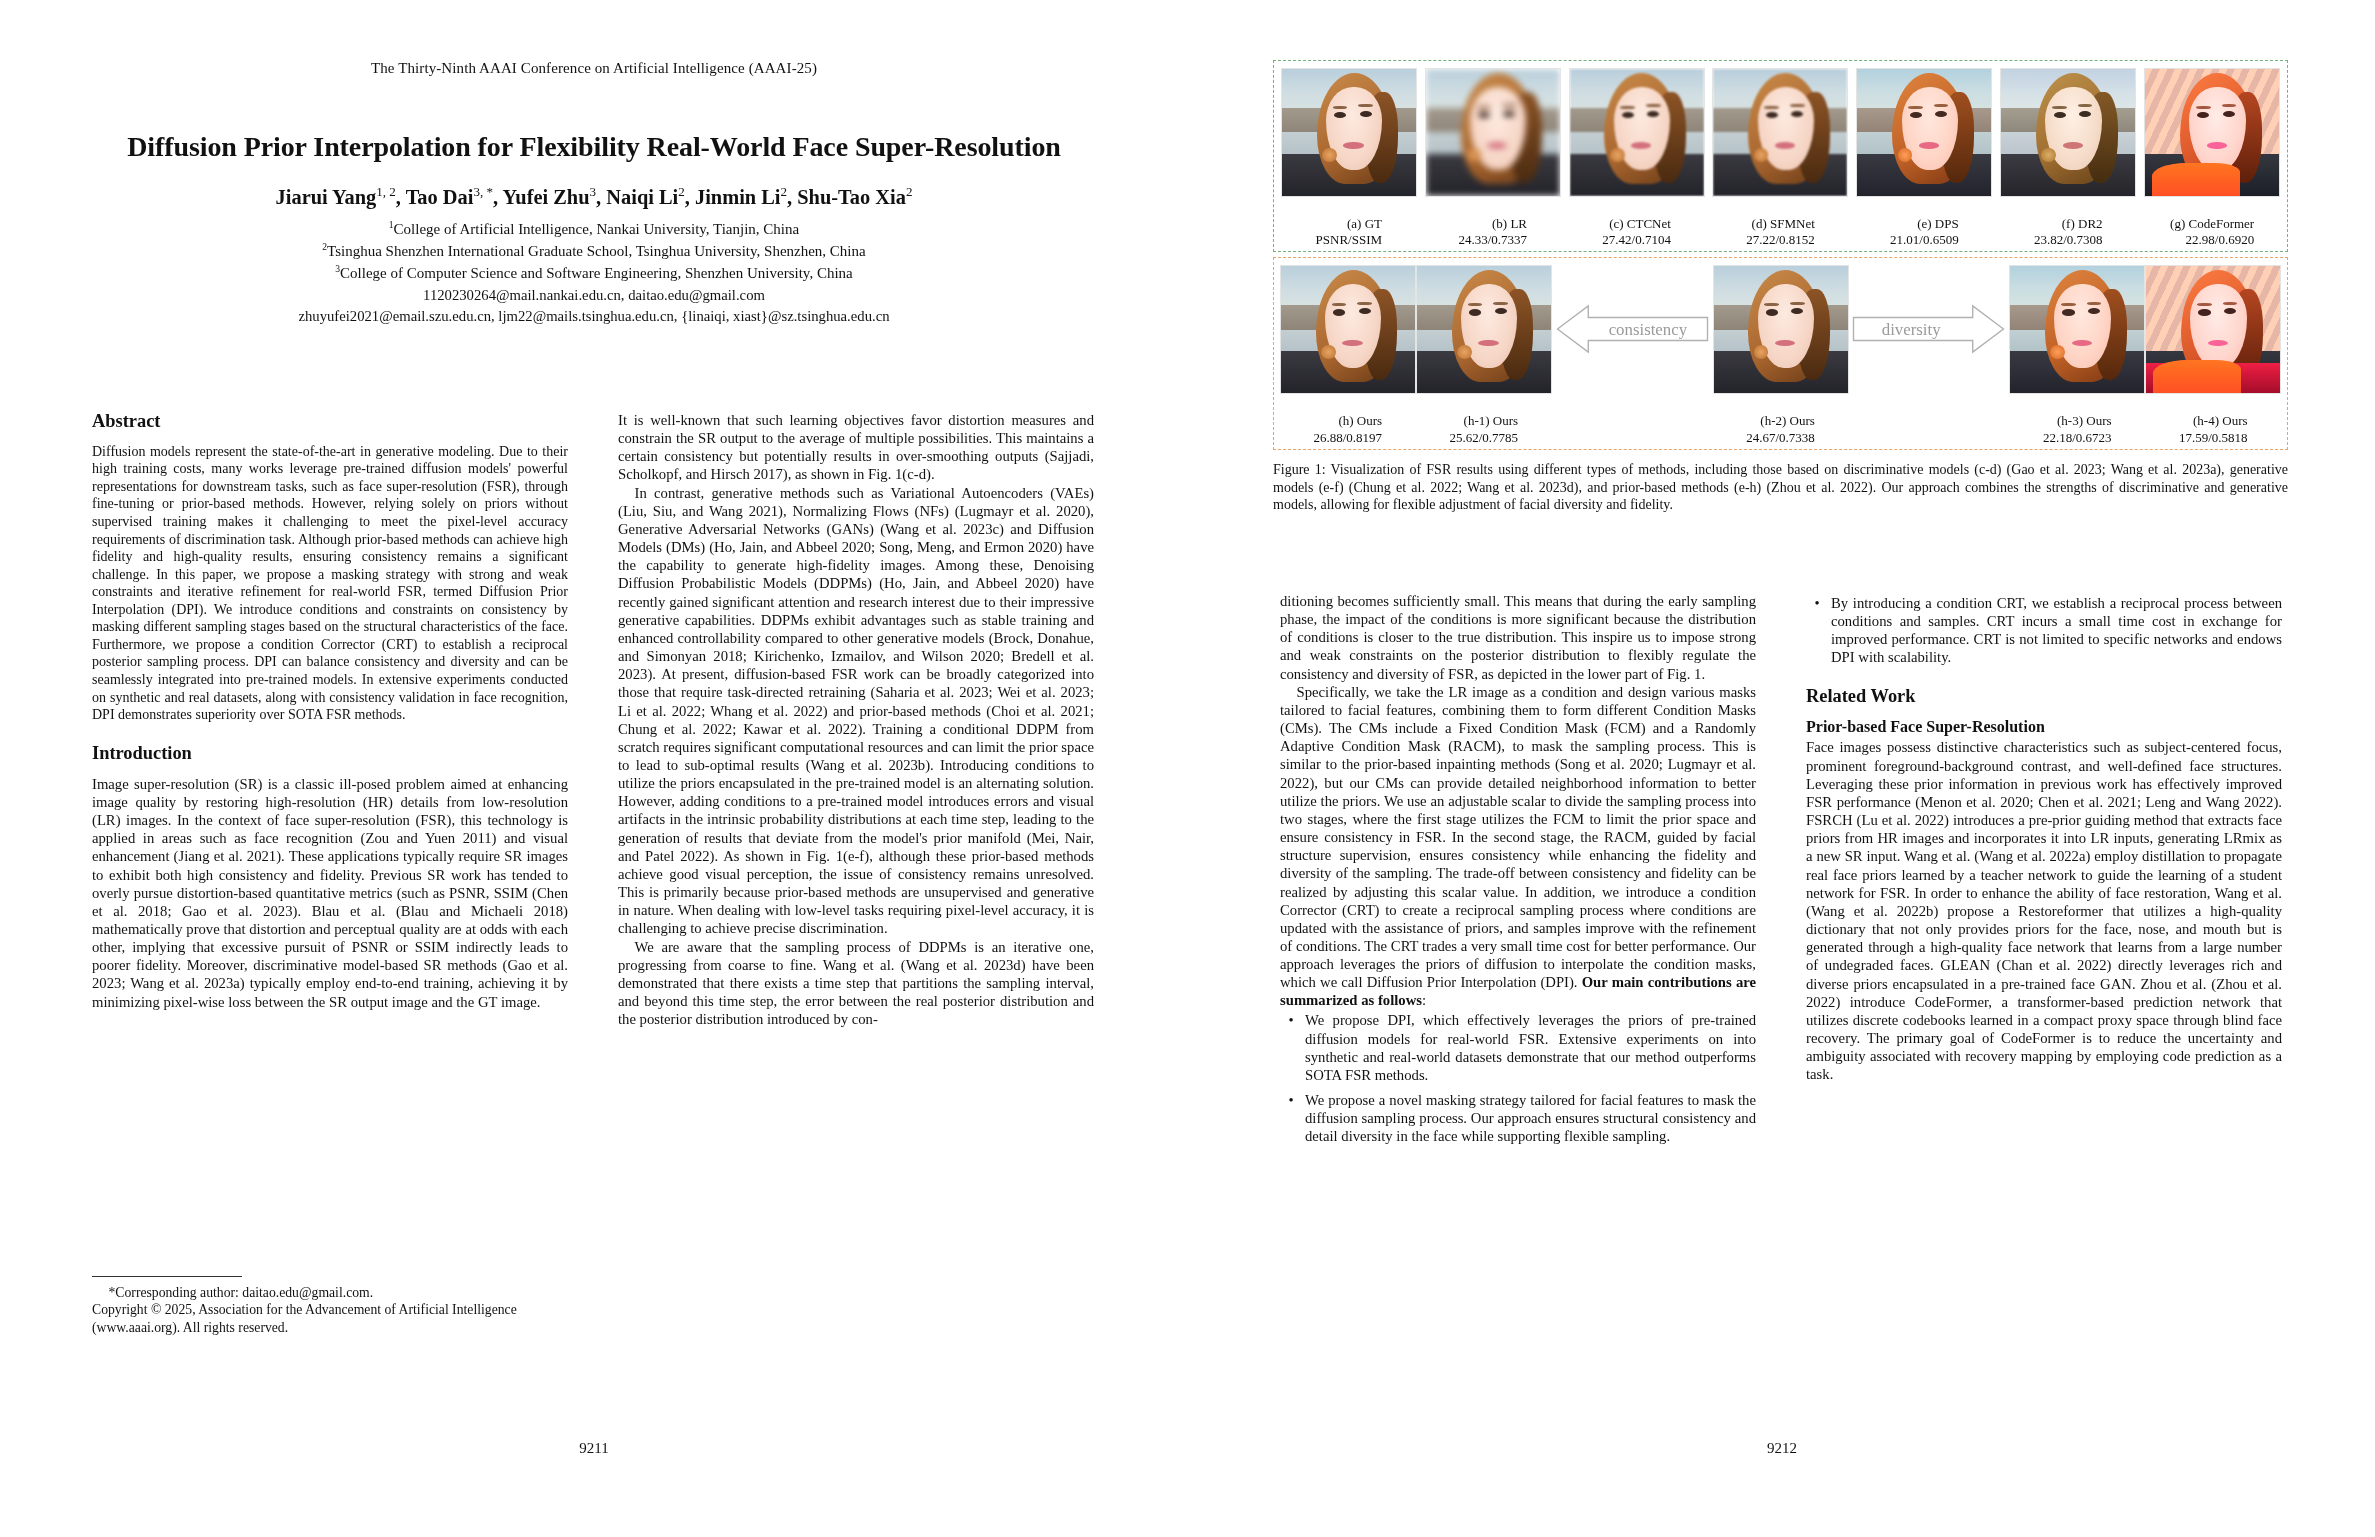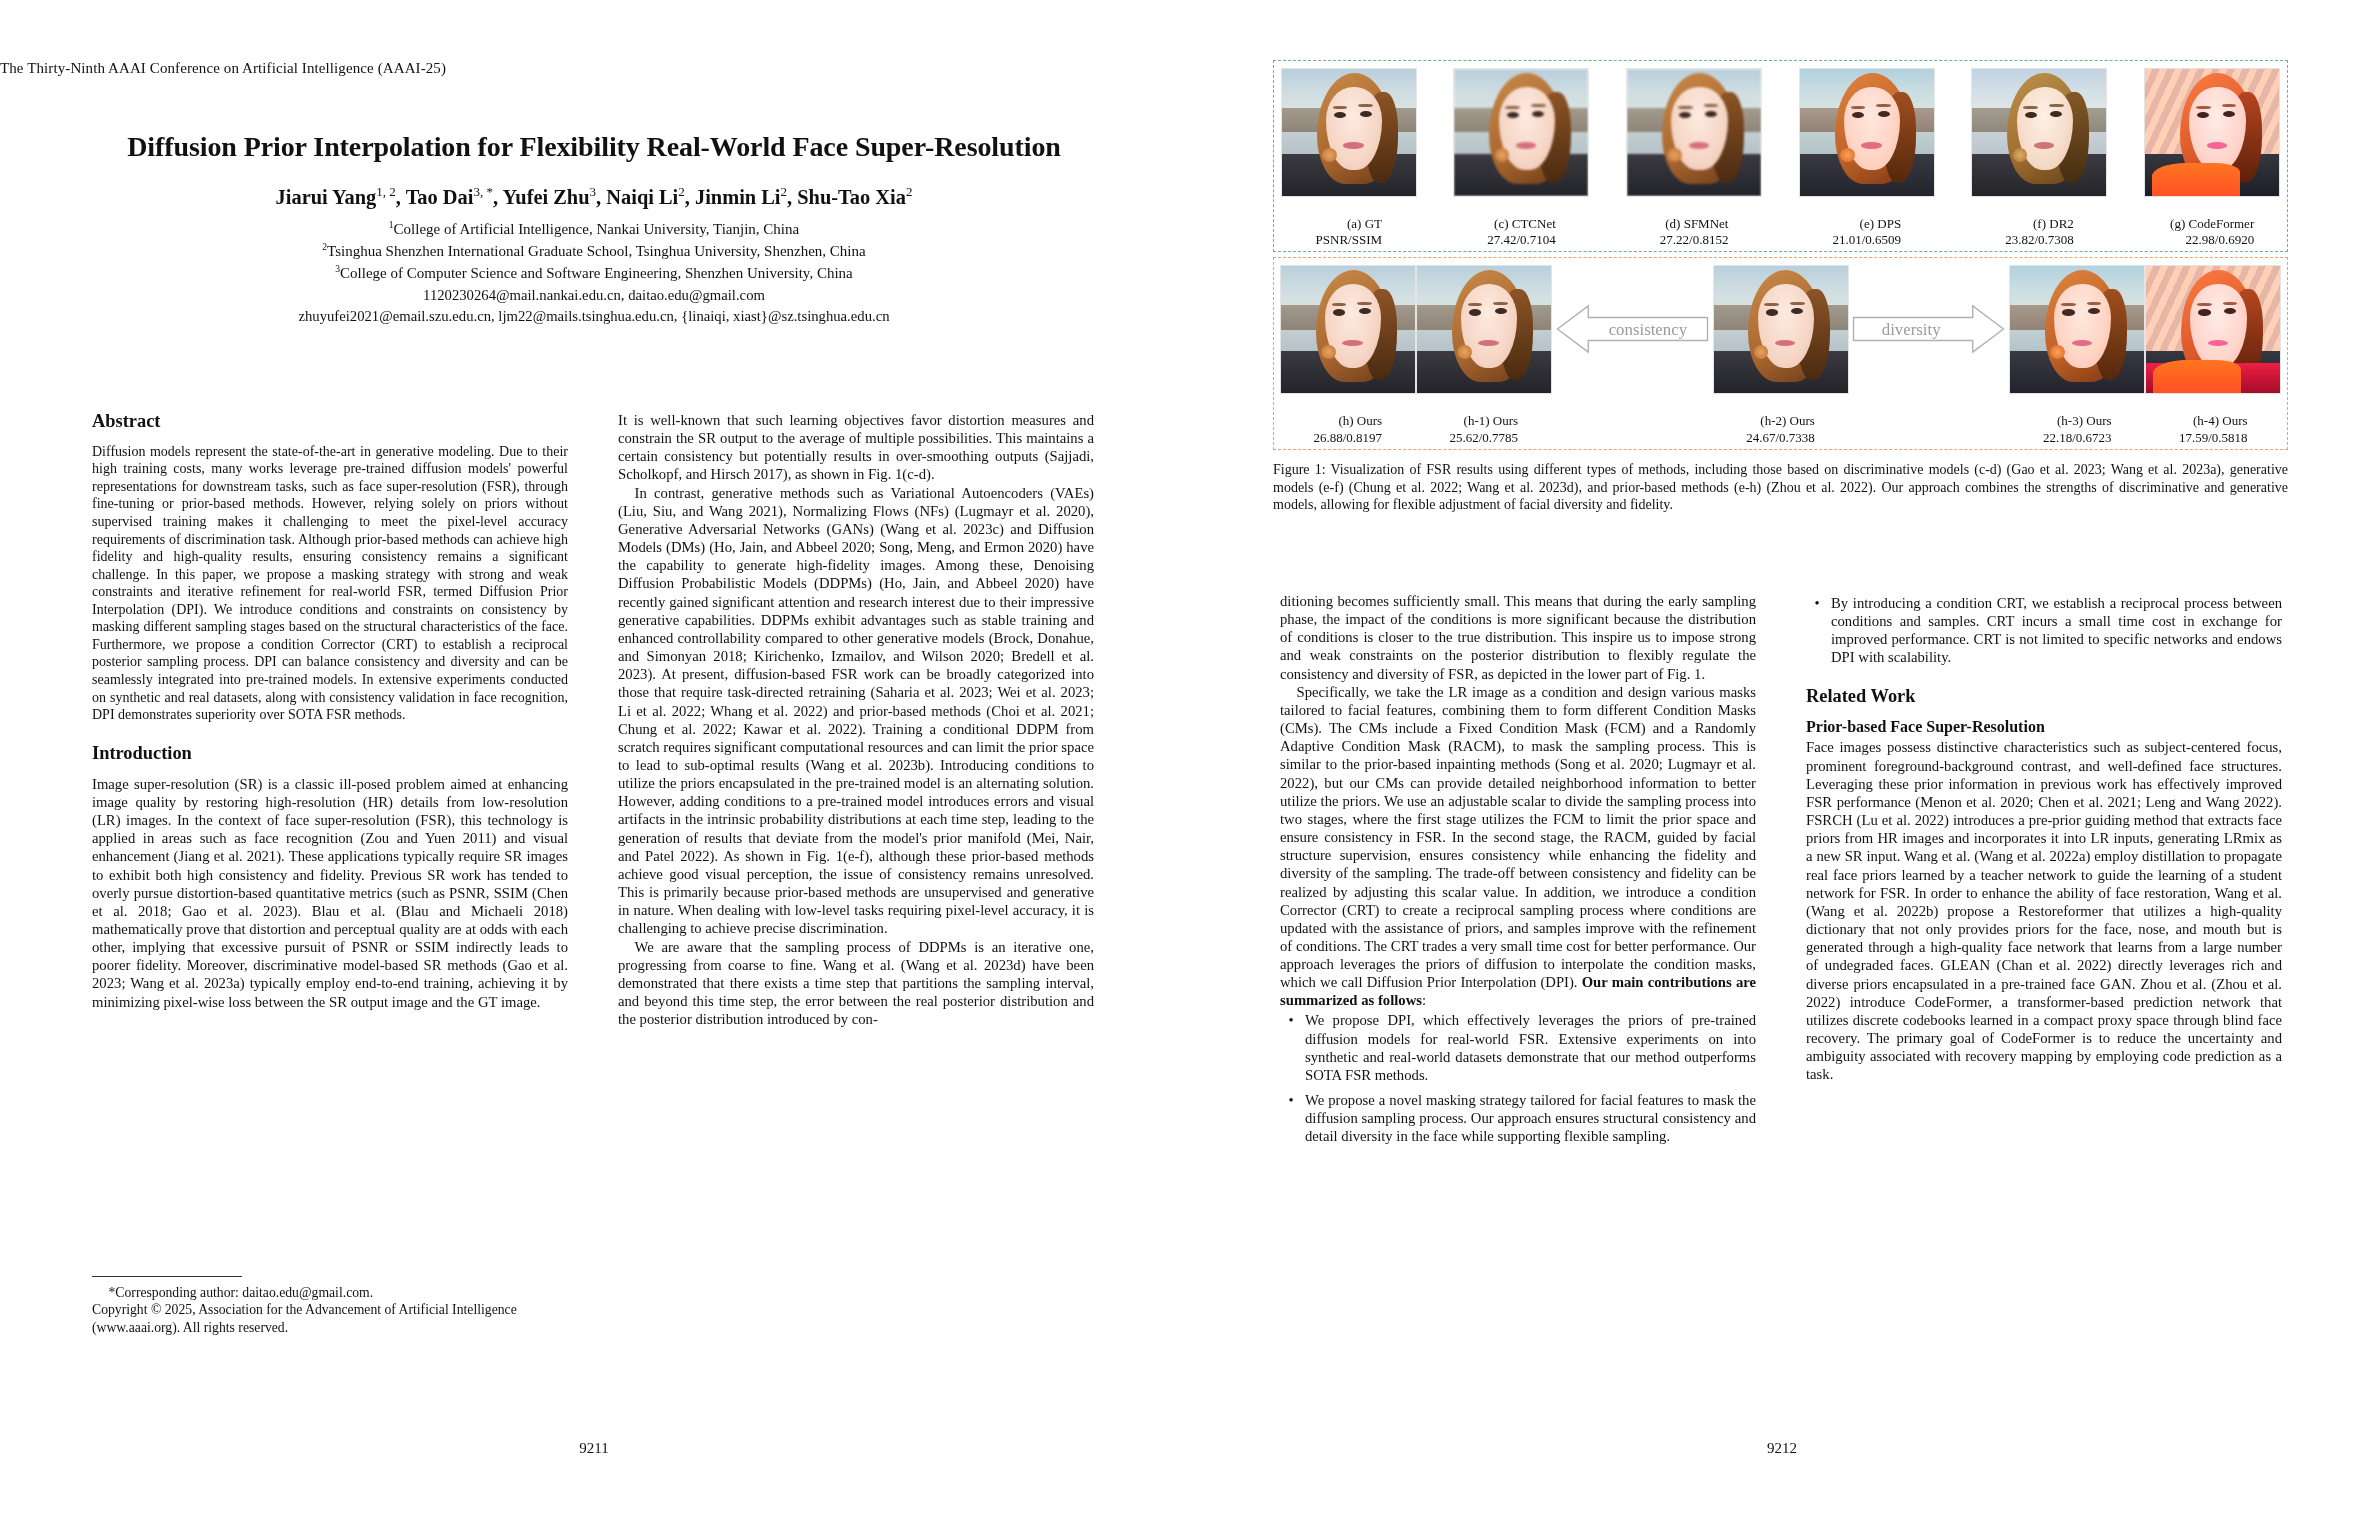--- a/index.html
+++ b/index.html
@@ -17,21 +17,21 @@
     position: absolute;
     top: 0;
     width: 1188px;
     height: 1537px;
     background: #ffffff;
   }
   #page-left  { left: 0; }
   #page-right { left: 1188px; }
 
   .venue {
-    text-align: left;
+    text-align: center;
     font-size: 15px;
     letter-spacing: 0.1px;
     margin-top: 60px;
   }
 
   .paper-title {
     text-align: center;
     font-weight: bold;
     font-size: 28px;
     margin: 54px 87px 0 87px;
@@ -350,20 +350,43 @@
                 <div class="lips"></div>
                 <div class="earring"></div>
               </div>
           </div>
           <div class="cap">
             <span class="num">(a) GT</span>
             <span class="num">PSNR/SSIM</span>
           </div>
         </div>
 
+        <div class="cell">
+          <div class="thumb">
+            <div class="face blurA">
+                <div class="sky"></div>
+                <div class="band"></div>
+                <div class="band2"></div>
+                <div class="dark"></div>
+                <div class="hair"></div>
+                <div class="hairR"></div>
+                <div class="skin"></div>
+                <div class="brow browL"></div>
+                <div class="brow browR"></div>
+                <div class="eyeL"></div>
+                <div class="eyeR"></div>
+                <div class="lips"></div>
+                <div class="earring"></div>
+              </div>
+          </div>
+          <div class="cap">
+            <span class="num">(b) LR</span>
+            <span class="num">24.33/0.7337</span>
+          </div>
+        </div>
 
         <div class="cell">
           <div class="thumb">
             <div class="face blurB">
                 <div class="sky"></div>
                 <div class="band"></div>
                 <div class="band2"></div>
                 <div class="dark"></div>
                 <div class="hair"></div>
                 <div class="hairR"></div>

